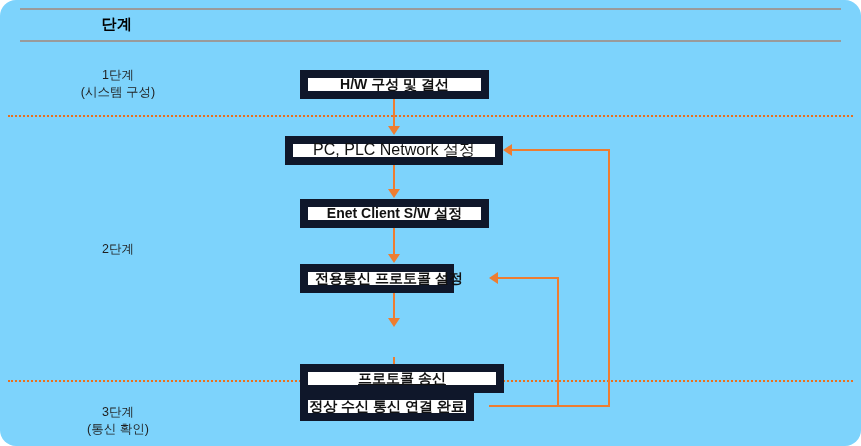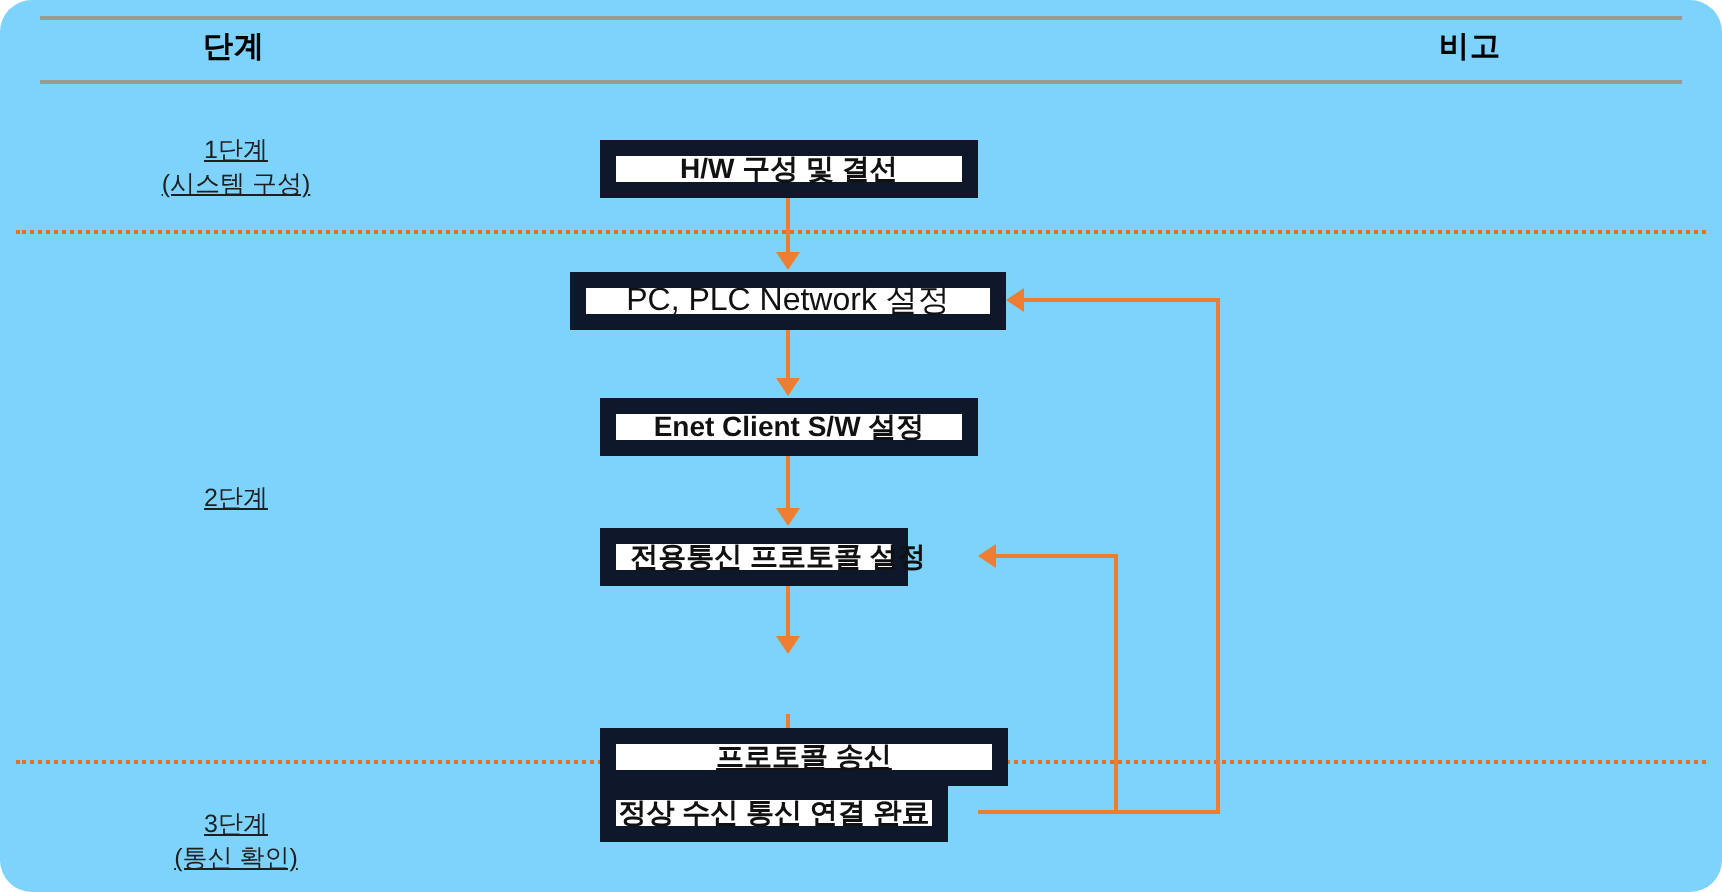--- a/index.html
+++ b/index.html
@@ -50,21 +50,20 @@
   
   .stage {
     position: absolute;
     width: 230px;
     left: 3px;
     text-align: center;
     font-size: 12.5px;
     line-height: 17px;
     color: #1f1f1f;
     white-space: nowrap;
-    text-decoration: underline;
   }
   .stage .l1 { display: block; }
   .stage .l2 { display: block; }
   .stage.s1 { top: 67px; }
   .stage.s2 { top: 241px; }
   .stage.s3 { top: 404px; }
 
   
   .divider {
     position: absolute;
@@ -135,21 +134,20 @@
 </style>
 </head>
 <body>
 
 <div id="canvas">
 
   <div class="rule top"></div>
   <div class="rule bottom"></div>
 
   <div class="col-head c1">단계</div>
-  <div class="col-head c3">비고</div>
 
   <div class="stage s1">
     <span class="l1">1단계</span>
     <span class="l2">(시스템 구성)</span>
   </div>
   <div class="stage s2">
     <span class="l1">2단계</span>
   </div>
   <div class="stage s3">
     <span class="l1">3단계</span>

